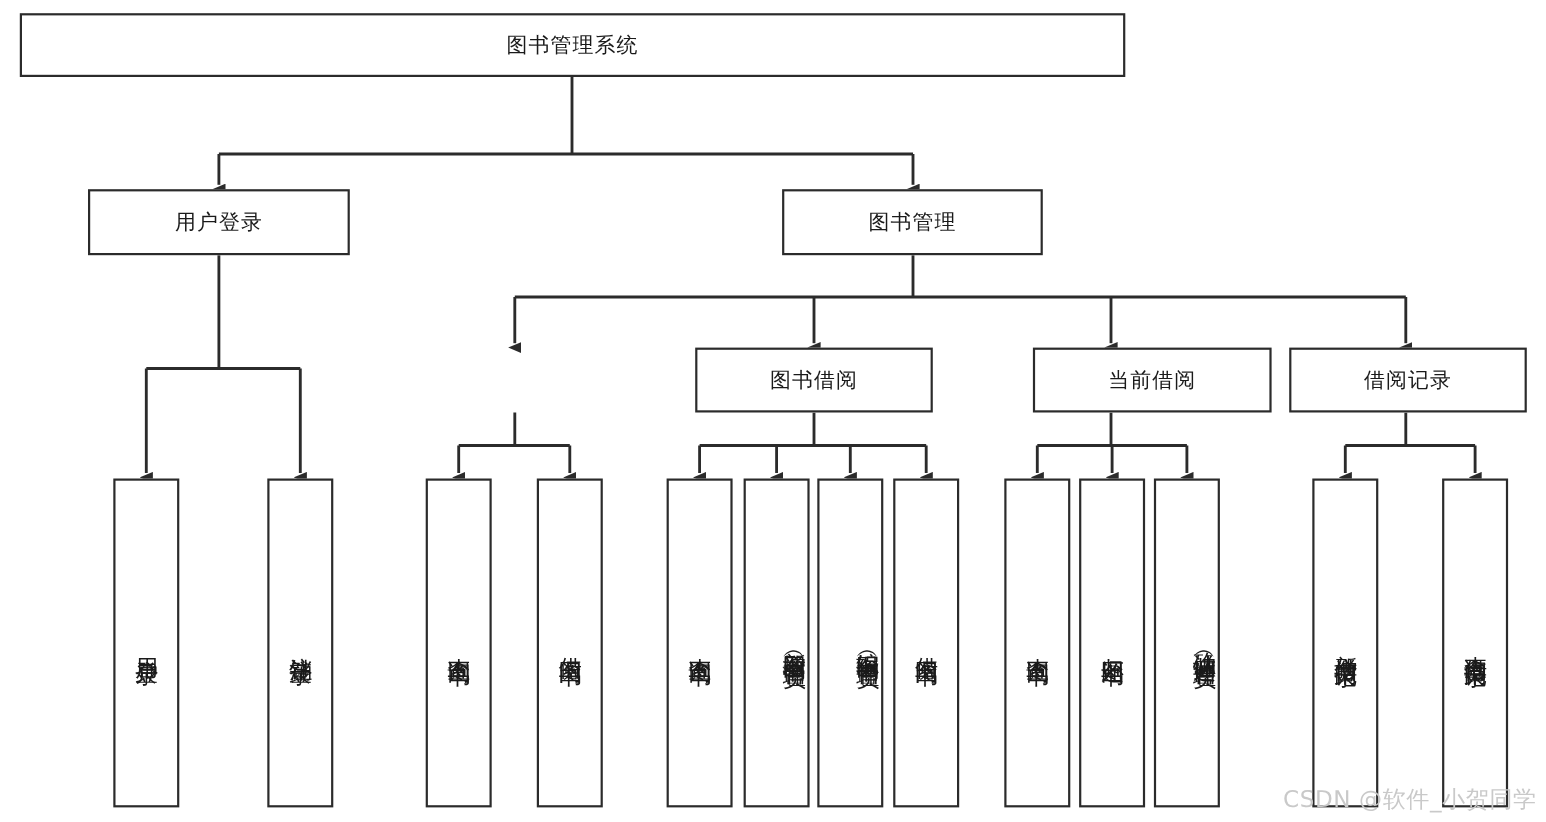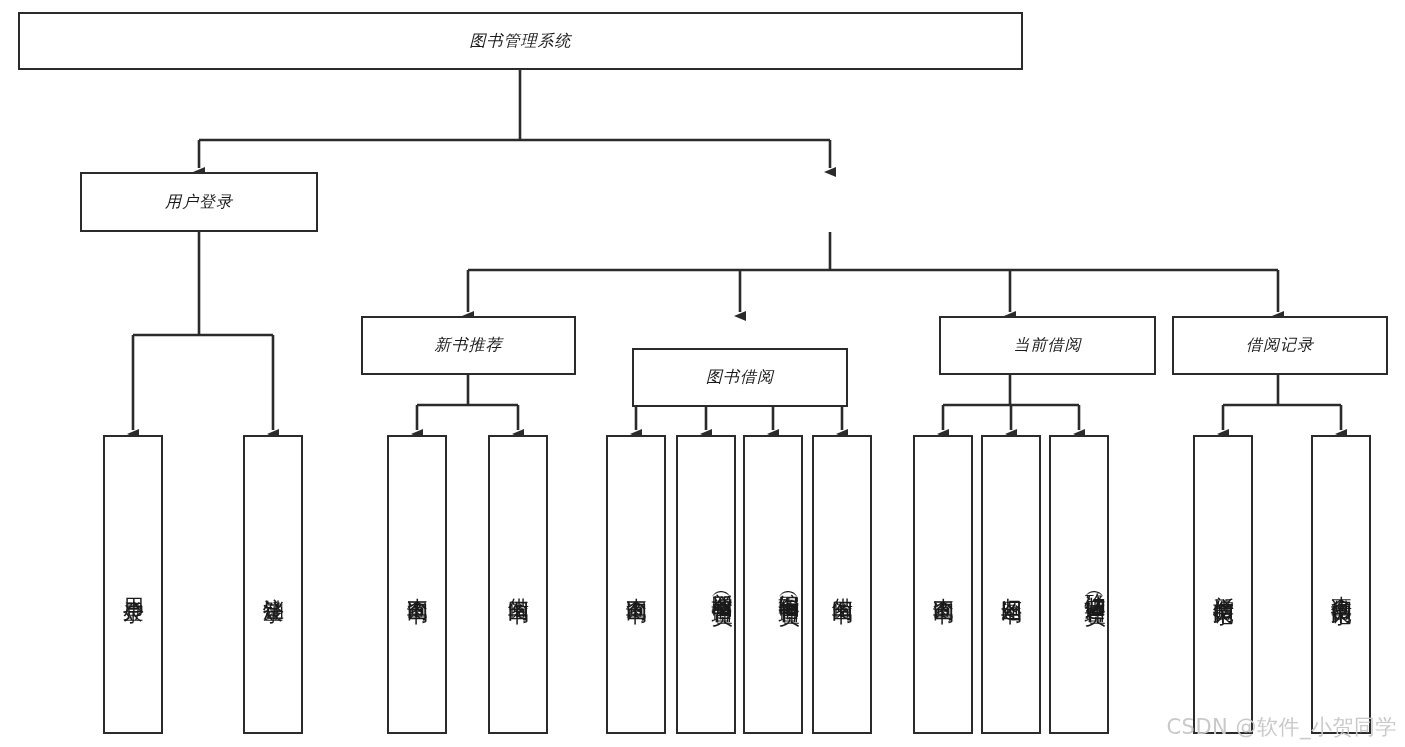--- a/index.html
+++ b/index.html
@@ -28,23 +28,22 @@
     position: absolute;
     box-sizing: border-box;
     border: 2px solid #2b2b2b;
     background: #ffffff;
     display: flex;
     align-items: center;
     justify-content: center;
     color: #1a1a1a;
   }
   .node.horiz {
-    font-size: 16px;
+    font-size: 19px;
     letter-spacing: 1px;
-    font-style: italic;
   }
   .node.vert {
     writing-mode: vertical-rl;
     text-orientation: upright;
     font-size: 21px;
     line-height: 1.18;
     letter-spacing: 2px;
     padding: 6px 0;
     text-align: center;
   }
@@ -123,25 +122,25 @@
     </g>
   </svg>
 
   <div class="node horiz" style="left:18px; top:12px; width:1005px; height:58px;">
     <span class="label">图书管理系统</span>
   </div>
 
   <div class="node horiz" style="left:80px; top:172px; width:238px; height:60px;">
     <span class="label">用户登录</span>
   </div>
+  <div class="node horiz" style="left:711px; top:172px; width:237px; height:60px;">
+    <span class="label">图书管理</span>
+  </div>
 
-  <div class="node horiz" style="left:361px; top:316px; width:215px; height:59px;">
-    <span class="label">新书推荐</span>
-  </div>
-  <div class="node horiz" style="left:632px; top:316px; width:216px; height:59px;margin-top:32px;">
+  <div class="node horiz" style="left:632px; top:316px; width:216px; height:59px;">
     <span class="label">图书借阅</span>
   </div>
   <div class="node horiz" style="left:901px; top:316px; width:217px; height:59px;margin-left:38px;">
     <span class="label">当前借阅</span>
   </div>
   <div class="node horiz" style="left:1172px; top:316px; width:216px; height:59px;text-align:center;">
     <span class="label">借阅记录</span>
   </div>
 
   <div class="node vert" style="left:103px; top:435px; width:60px; height:299px;">

